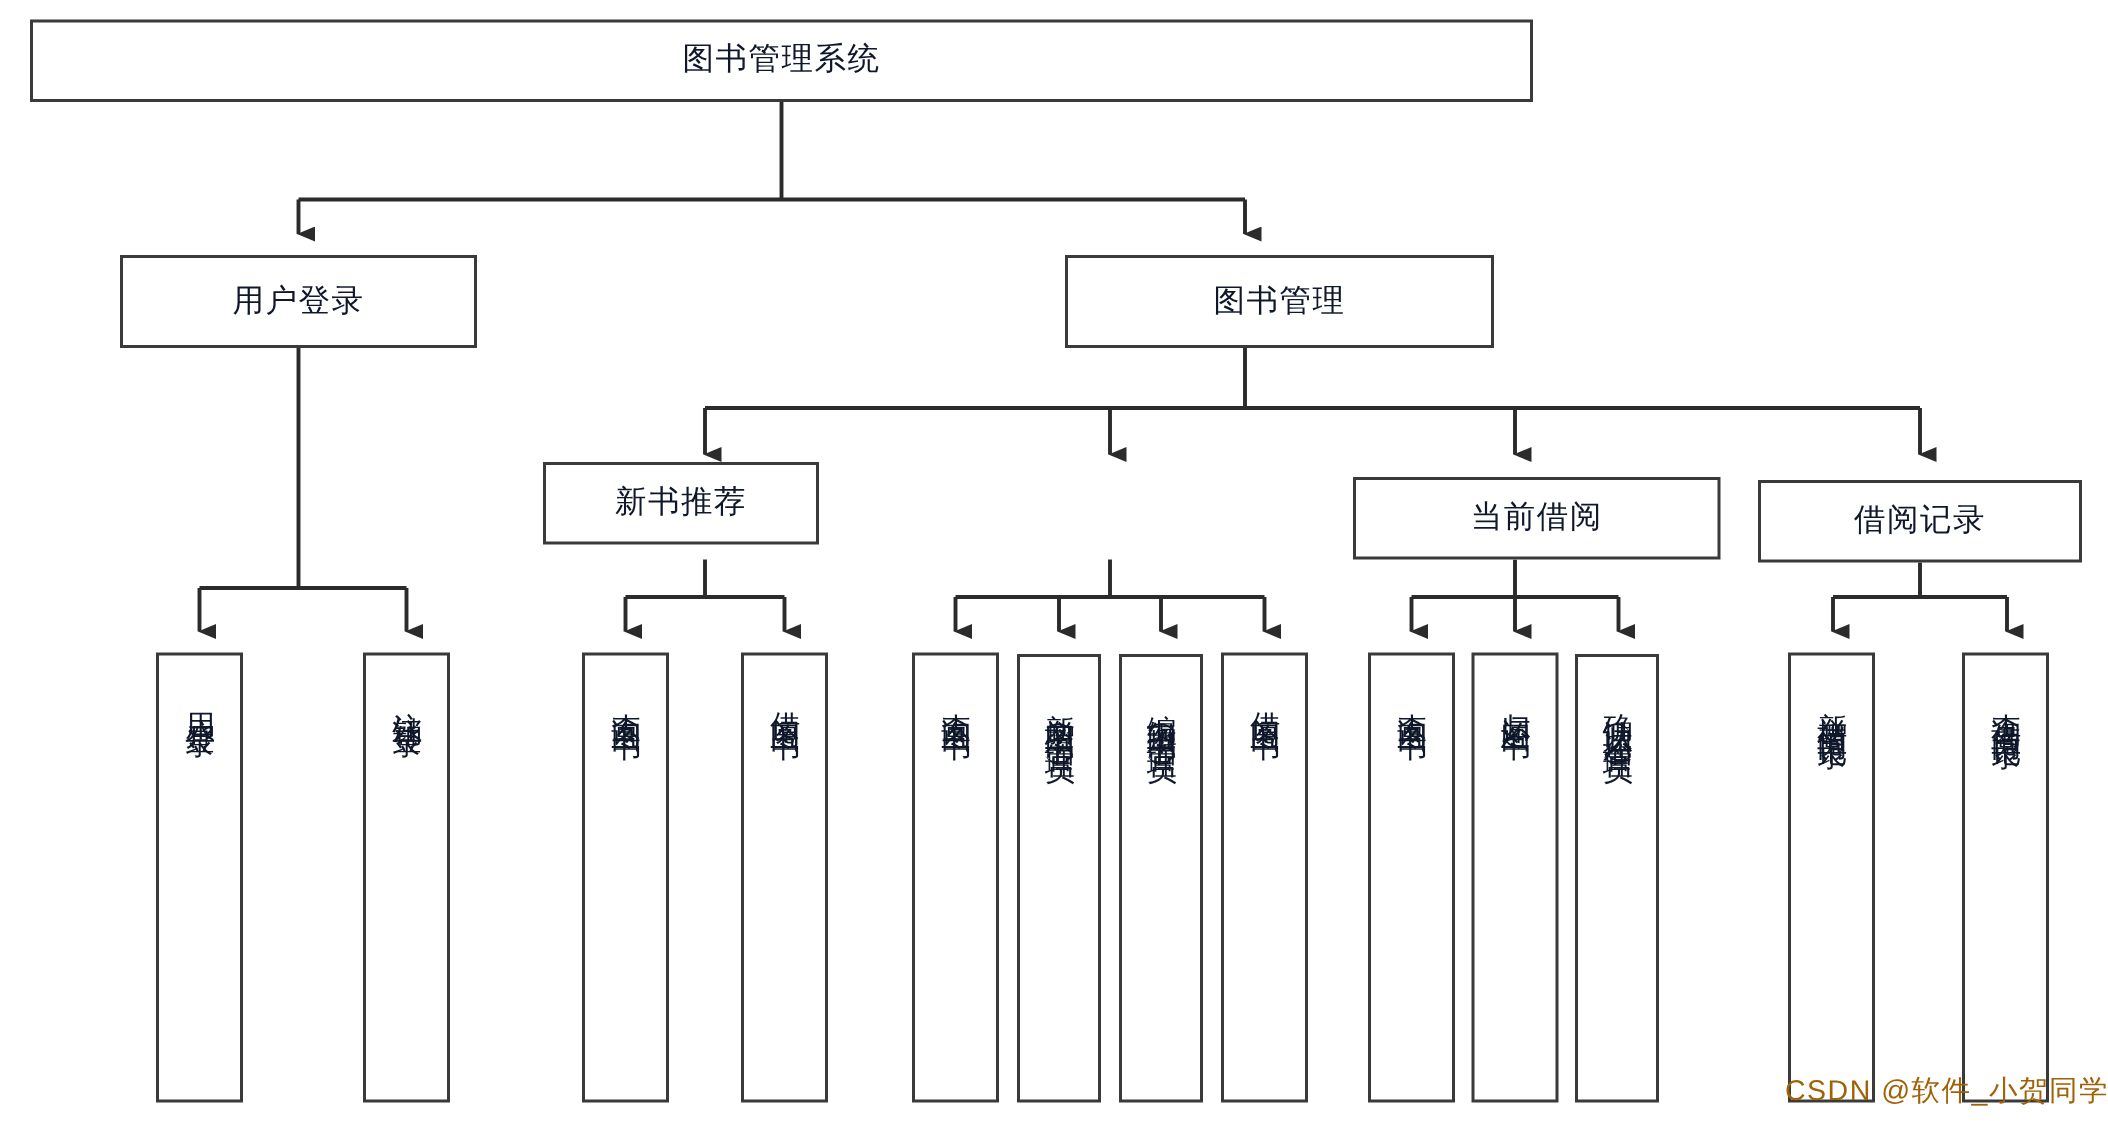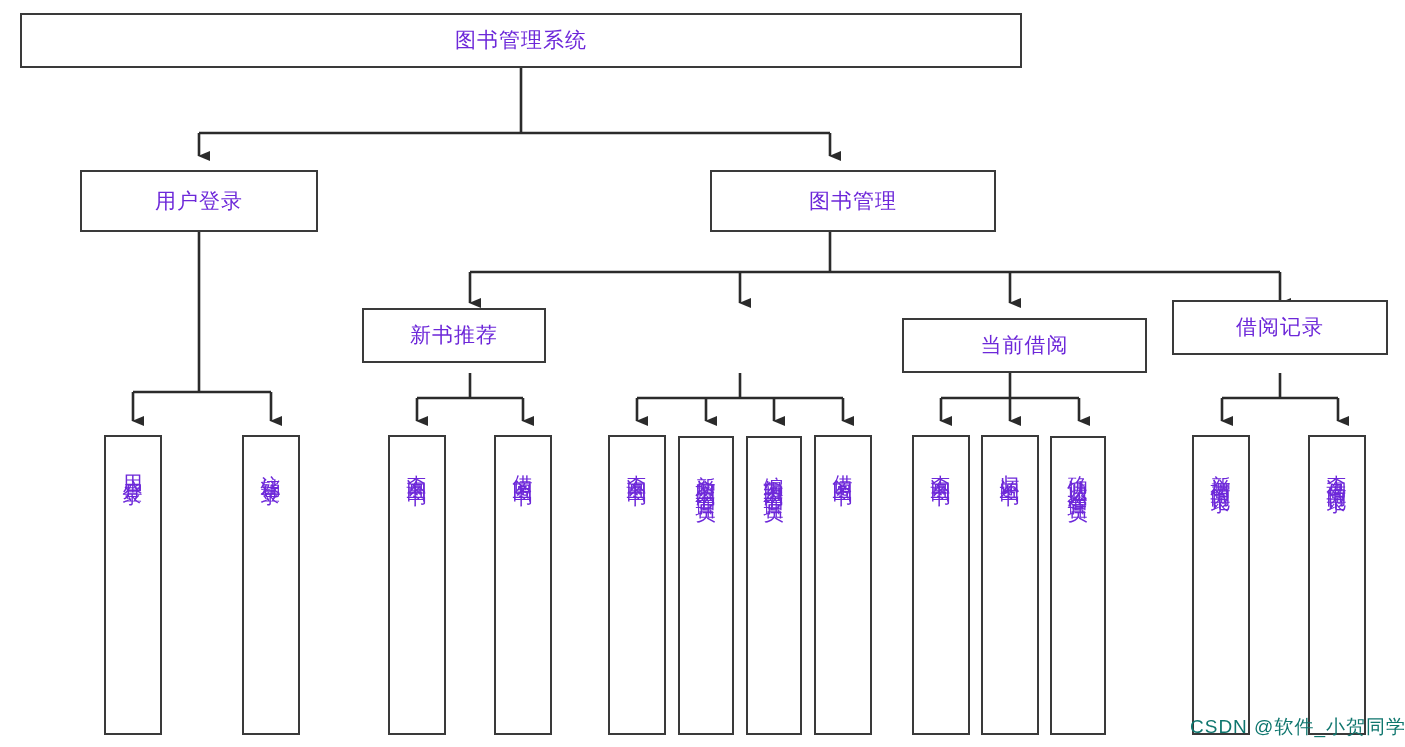--- a/index.html
+++ b/index.html
@@ -36,38 +36,38 @@
     color: #1b1b1b;
   }
   .node.root {
     border-width: 2.5px;
   }
   .node-label {
     font-size: 21px;
     line-height: 1.15;
     letter-spacing: 1px;
     white-space: nowrap;
-    color: #6d28d9;
+    color: #0f172a;
   }
   .node.leaf {
     align-items: flex-start;
     padding-top: 22px;
   }
   .node.leaf .node-label {
     writing-mode: vertical-rl;
     text-orientation: upright;
     font-size: 20px;
     letter-spacing: 4px;
     line-height: 1;
     white-space: nowrap;
   }
   .watermark {
     position: absolute;
     font-size: 19px;
-    color: #0f766e;
+    color: #a16207;
     letter-spacing: 1px;
     white-space: nowrap;
     font-family: "Liberation Sans", "DejaVu Sans", sans-serif;
   }
 </style>
 </head>
 <body>
 
 <div id="canvas">
 
@@ -135,21 +135,21 @@
   <div class="node" style="left:710px; top:170px; width:286px; height:62px;">
     <span class="node-label">图书管理</span>
   </div>
 
   <div class="node" style="left:362px; top:308px; width:184px; height:55px;">
     <span class="node-label">新书推荐</span>
   </div>
   <div class="node" style="left:902px; top:318px; width:245px; height:55px;">
     <span class="node-label">当前借阅</span>
   </div>
-  <div class="node" style="left:1172px; top:300px; width:216px; height:55px;">
+  <div class="node" style="left:1172px; top:320px; width:216px; height:55px;">
     <span class="node-label">借阅记录</span>
   </div>
 
   <div class="node leaf" style="left:104px; top:435px; width:58px; height:300px;">
     <span class="node-label">用户登录</span>
   </div>
   <div class="node leaf" style="left:242px; top:435px; width:58px; height:300px;">
     <span class="node-label">注销登录</span>
   </div>
 

